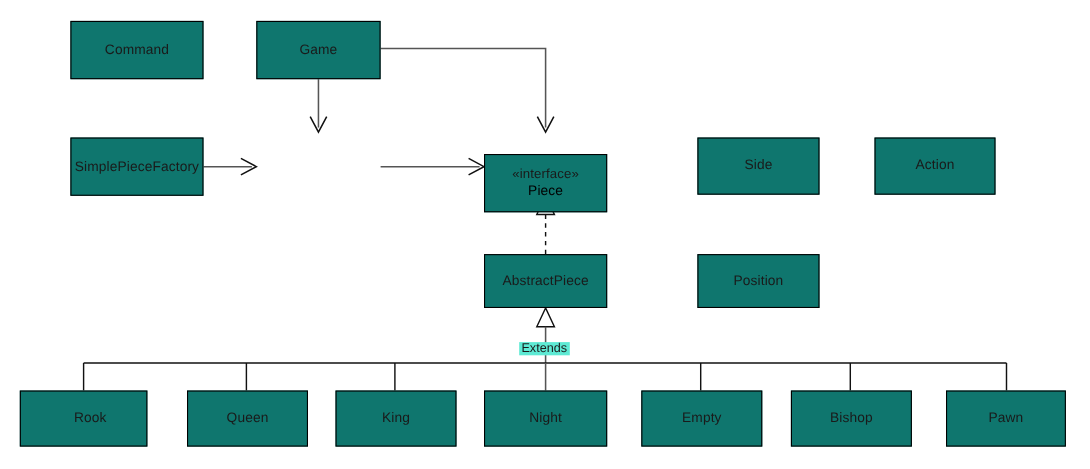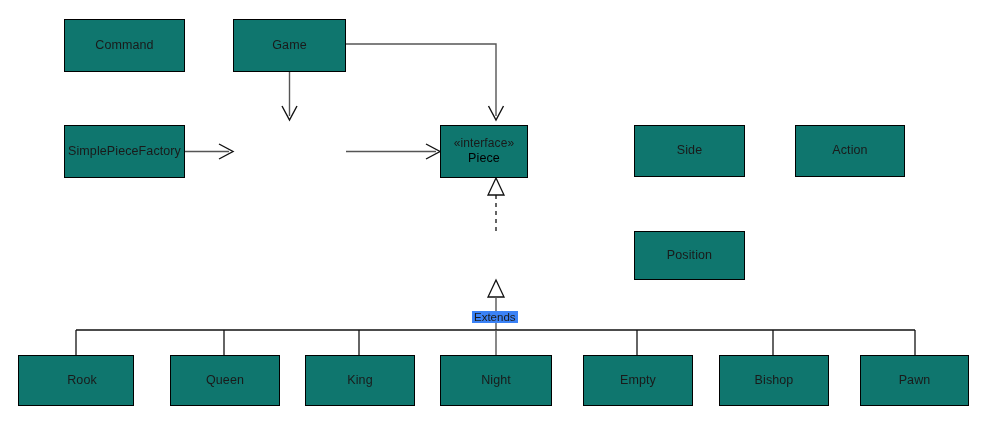--- a/index.html
+++ b/index.html
@@ -49,21 +49,21 @@
   }
   .node .iname {
     font-weight: normal;
     font-size: 12.5px;
     color: #000000;
   }
   .edge-label {
     position: absolute;
     font-size: 11.5px;
     color: #1a1a1a;
-    background: #3b82f6;
+    background: #5eead4;
     padding: 0 2px;
     white-space: nowrap;
     z-index: 3;
   }
 </style>
 </head>
 <body>
 
 <div id="canvas">
 
@@ -116,33 +116,36 @@
 
   <div class="node" style="left:233px; top:19px;  width:113px; height:53px;">
     <span>Game</span>
   </div>
 
   <div class="node" style="left:64px;  top:125px; width:121px; height:53px;">
     <span>SimplePieceFactory</span>
   </div>
 
 
-  <div class="node" style="left:440px; top:125px; width:88px; height:53px;">
+  <div class="node" style="left:440px; top:140px; width:112px; height:53px;">
     <span class="stereotype">«interface»</span>
     <span class="iname">Piece</span>
   </div>
 
   <div class="node" style="left:634px; top:125px; width:111px; height:52px;">
     <span>Side</span>
   </div>
 
   <div class="node" style="left:795px; top:125px; width:110px; height:52px;">
     <span>Action</span>
   </div>
 
+  <div class="node" style="left:440px; top:231px; width:112px; height:49px;">
+    <span>AbstractPiece</span>
+  </div>
 
   <div class="node" style="left:634px; top:231px; width:111px; height:49px;">
     <span>Position</span>
   </div>
 
   <div class="node" style="left:18px;  top:355px; width:116px; height:51px;padding-left:12px;">
     <span>Rook</span>
   </div>
 
   <div class="node" style="left:170px; top:355px; width:110px; height:51px;">

